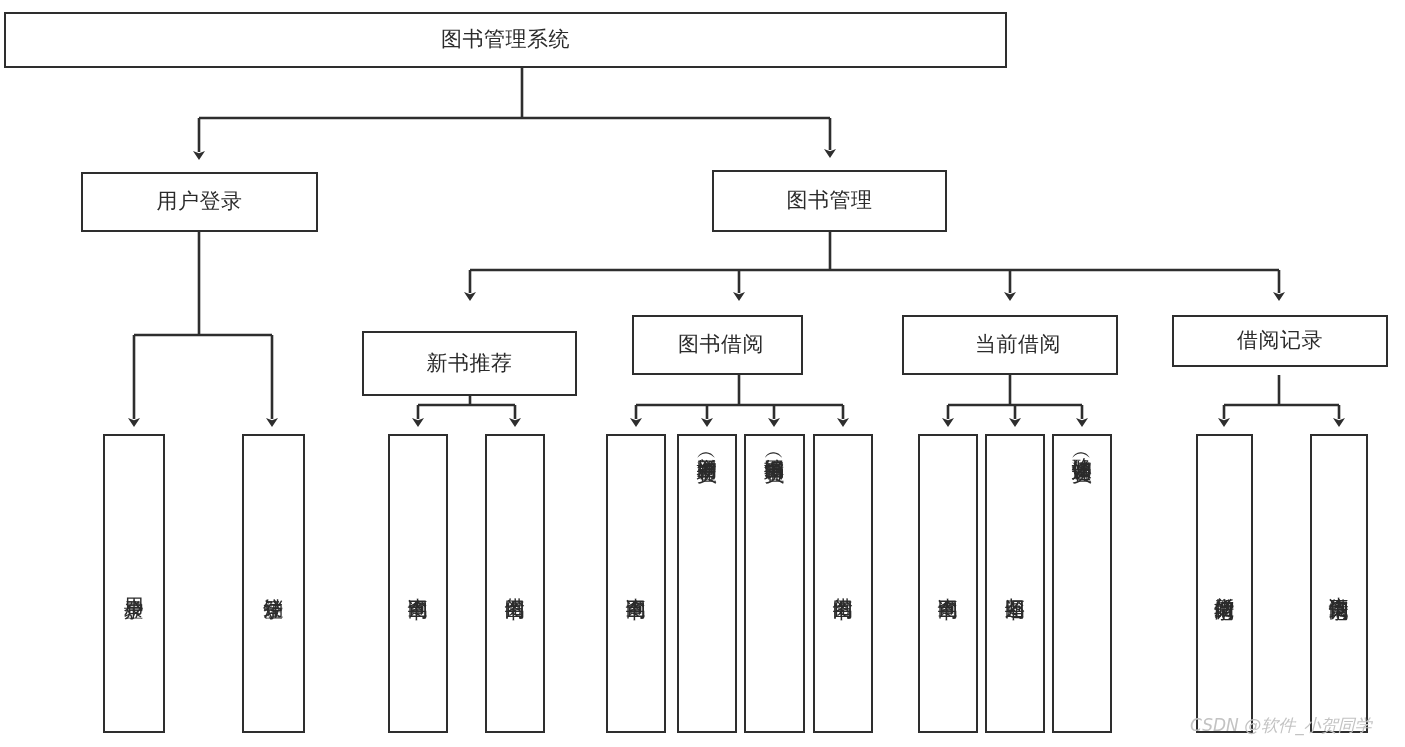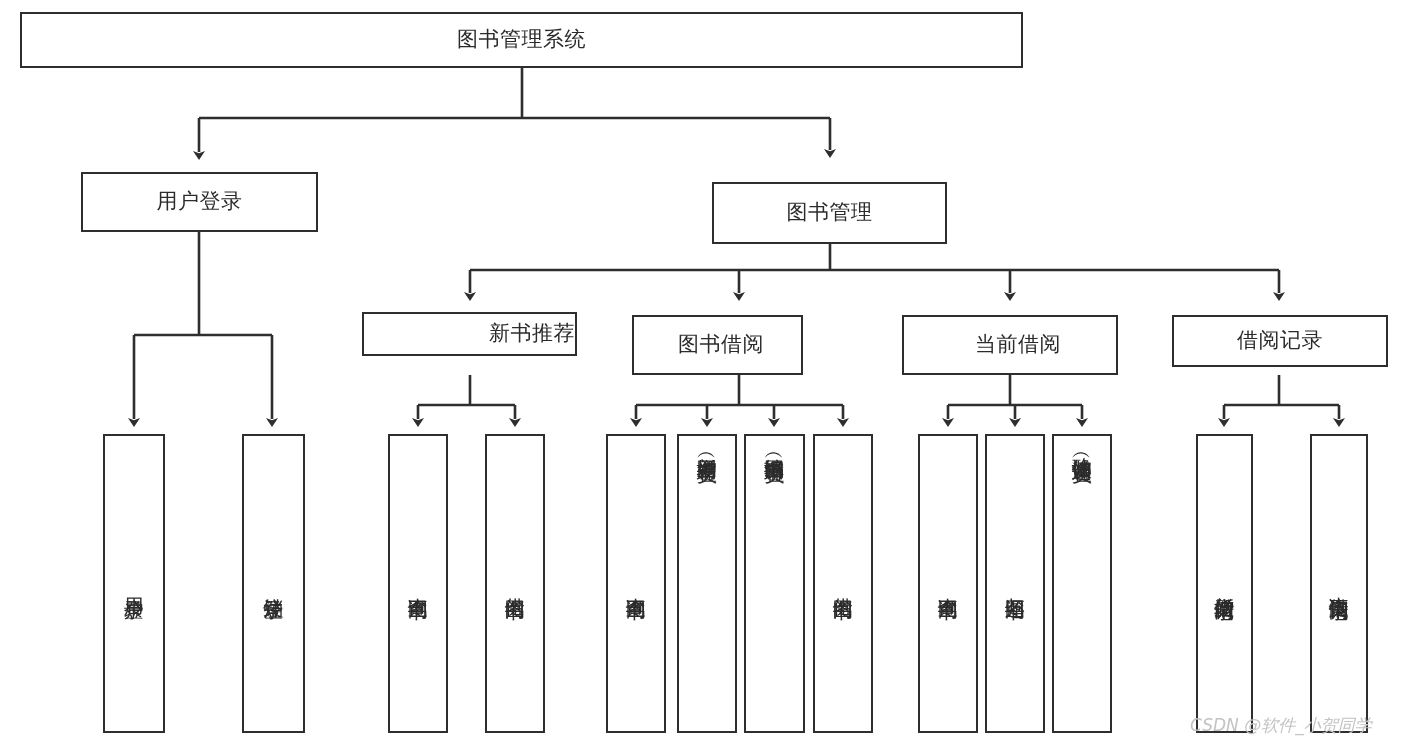--- a/index.html
+++ b/index.html
@@ -134,33 +134,33 @@
     </g>
 
     <g stroke="#2e2e2e" stroke-width="2.6" fill="none">
       <path d="M1279,375 L1279,405"></path>
       <path d="M1224,405 L1339,405"></path>
       <path d="M1224,405 L1224,419" marker-end="url(#arrowhead)"></path>
       <path d="M1339,405 L1339,419" marker-end="url(#arrowhead)"></path>
     </g>
   </svg>
 
-  <div class="node-box" style="left:20px; top:12px; width:1003px; height:56px;">
+  <div class="node-box" style="left:4px; top:12px; width:1003px; height:56px;">
     <span class="node-label-h">图书管理系统</span>
   </div>
 
   <div class="node-box" style="left:81px; top:172px; width:237px; height:60px;">
     <span class="node-label-h">用户登录</span>
   </div>
 
-  <div class="node-box" style="left:712px; top:182px; width:235px; height:62px;">
+  <div class="node-box" style="left:712px; top:170px; width:235px; height:62px;">
     <span class="node-label-h">图书管理</span>
   </div>
 
-  <div class="node-box" style="left:362px; top:312px; width:215px; height:44px;justify-content:flex-end;">
+  <div class="node-box" style="left:362px; top:331px; width:215px; height:65px;">
     <span class="node-label-h">新书推荐</span>
   </div>
 
   <div class="node-box" style="left:632px; top:315px; width:171px; height:60px;padding-left:7px;">
     <span class="node-label-h">图书借阅</span>
   </div>
 
   <div class="node-box" style="left:902px; top:315px; width:216px; height:60px;padding-left:16px;">
     <span class="node-label-h">当前借阅</span>
   </div>

